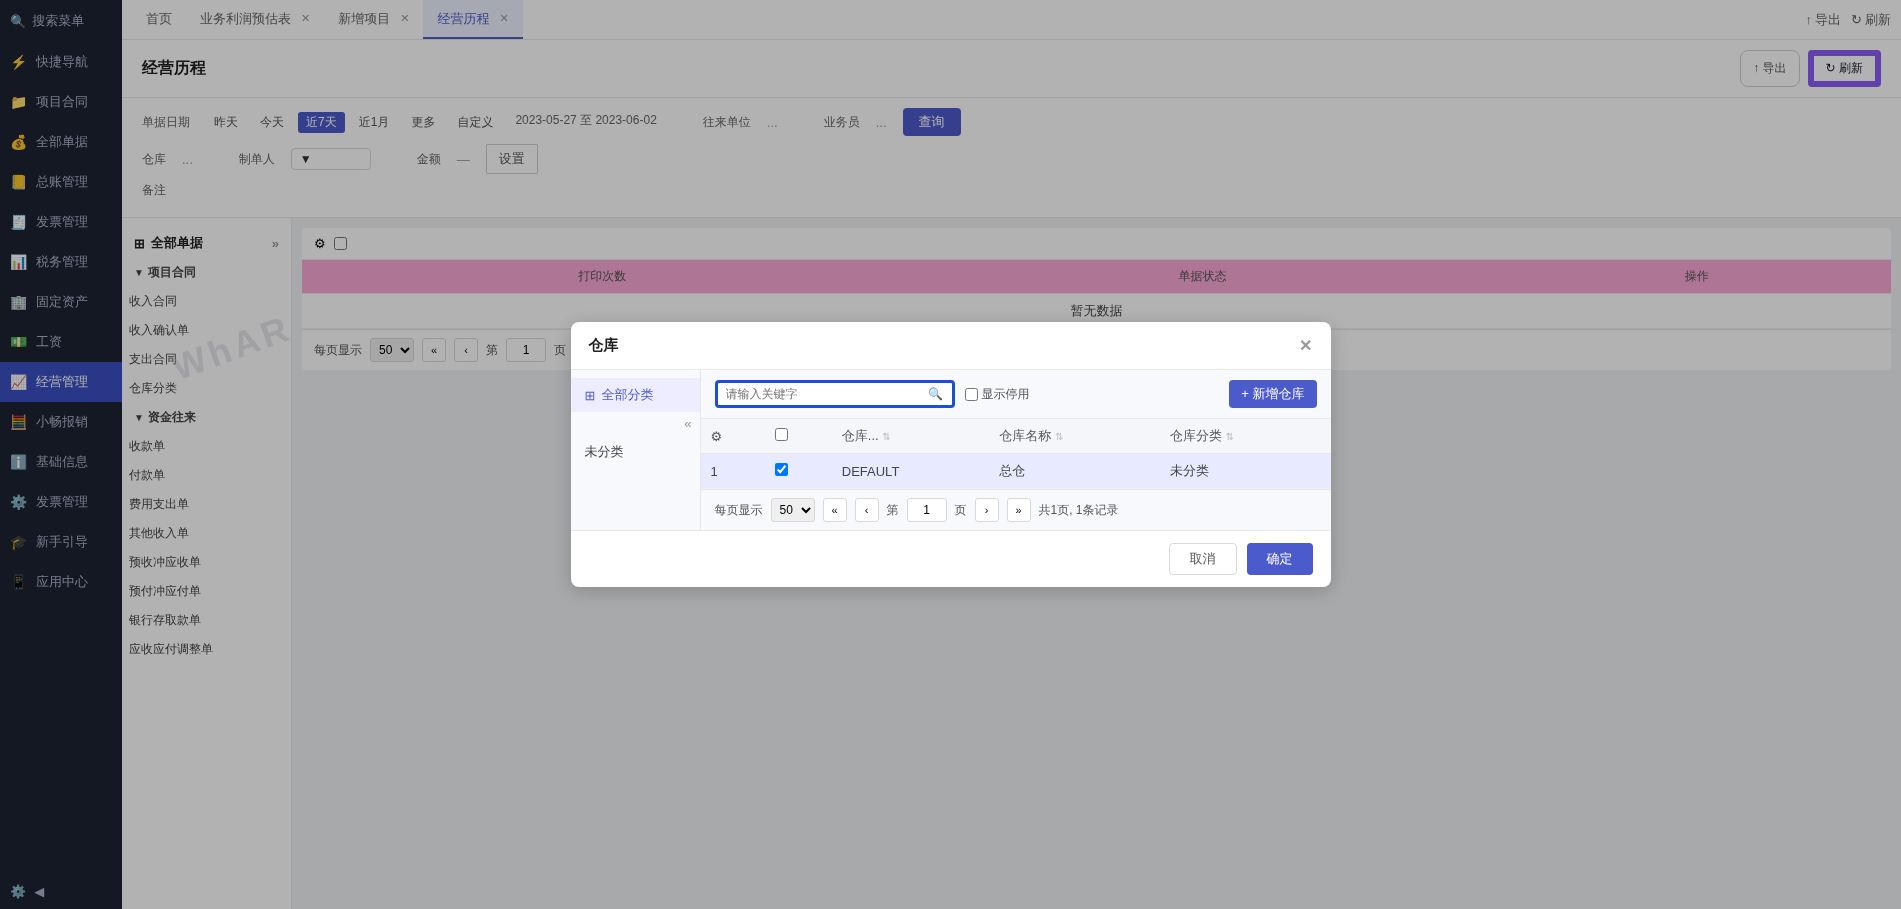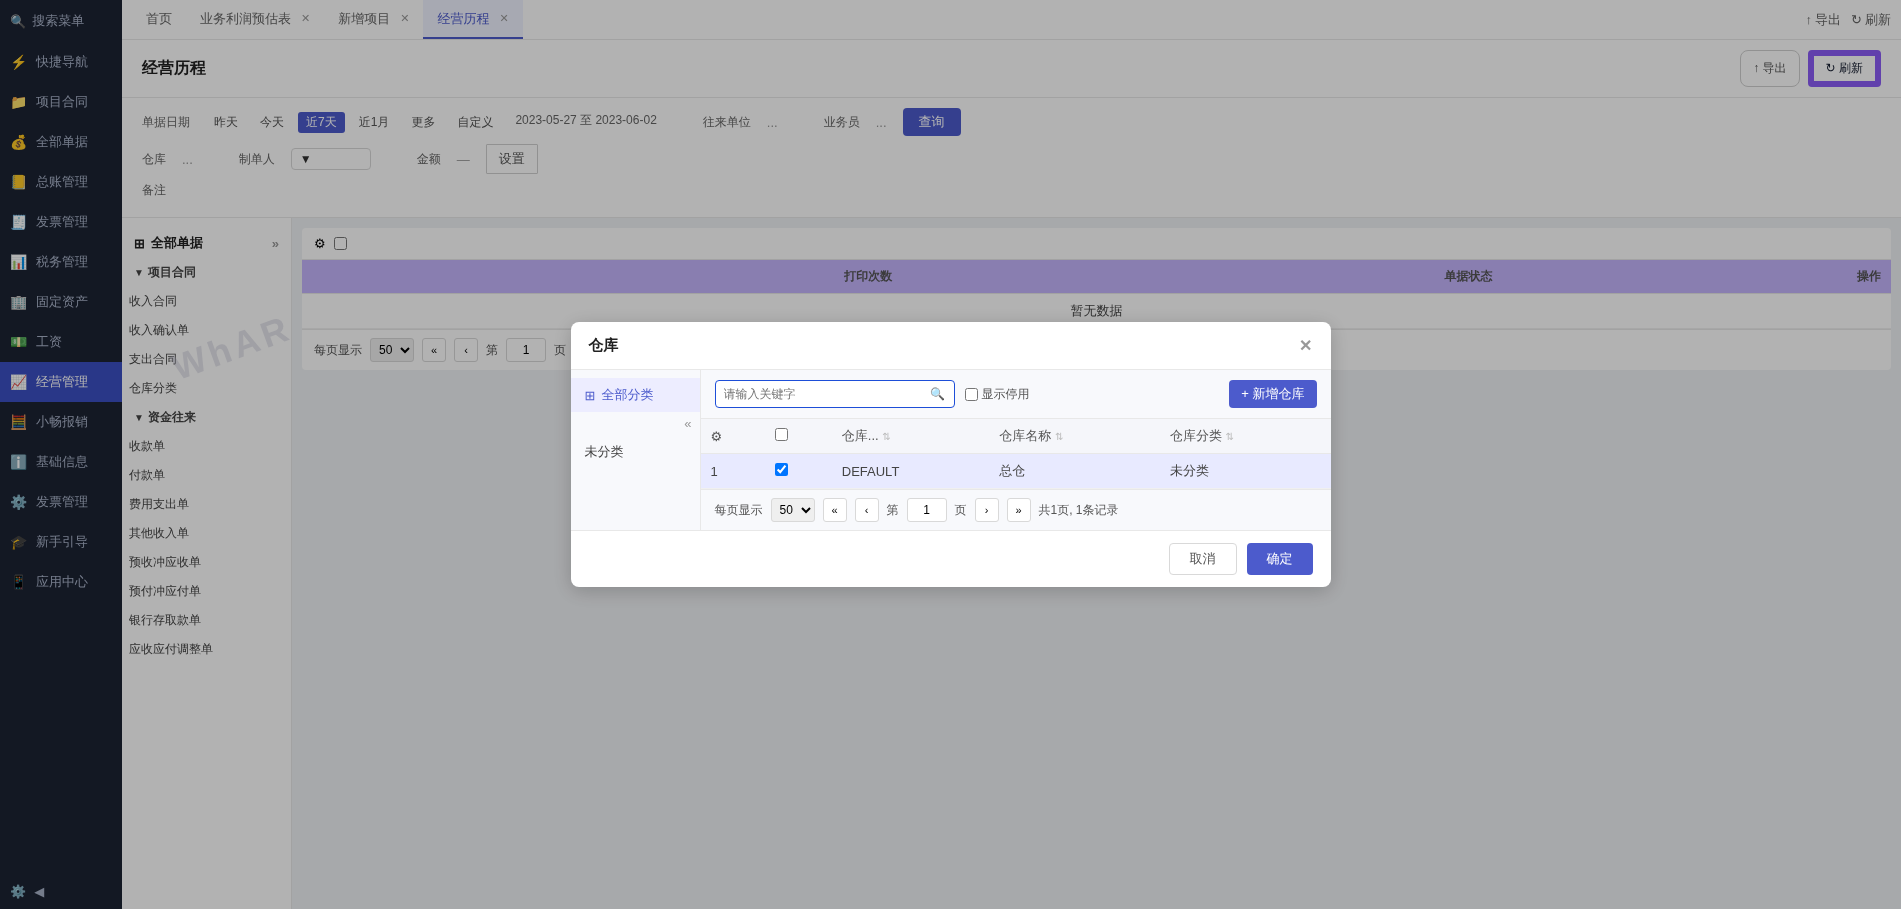--- a/index.html
+++ b/index.html
@@ -185,26 +185,26 @@
     }
     .table-toolbar {
       padding: 8px 12px;
       display: flex;
       align-items: center;
       gap: 8px;
       border-bottom: 1px solid #e8e8e8;
     }
     .data-table { width: 100%; border-collapse: collapse; font-size: 12px; }
     .data-table th {
-      background: #c4b5fd;
+      background: #f9a8d4;
       border-bottom: 1px solid #e8e8e8;
       padding: 8px 10px;
-      text-align: right;
+      text-align: center;
       color: #555;
-      font-weight: 700;
+      font-weight: 400;
       white-space: nowrap;
     }
     .data-table td {
       padding: 8px 10px;
       border-bottom: 1px solid #f0f0f0;
       color: #444;
     }
     .empty-tip { text-align: center; padding: 40px; color: #999; font-size: 13px; }
 
     
@@ -275,21 +275,21 @@
       padding: 10px 14px;
       display: flex;
       align-items: center;
       gap: 10px;
       border-bottom: 1px solid #e8e8e8;
       background: #f8f9fc;
     }
     .modal-search {
       display: flex;
       align-items: center;
-      border: 1px solid #1d4ed8;
+      border: 3px solid #1d4ed8;
       border-radius: 4px;
       background: #fff;
       padding: 4px 8px;
       height: 28px;
       flex: 1;
       max-width: 240px;
     }
     .modal-search input {
       border: none;
       outline: none;

